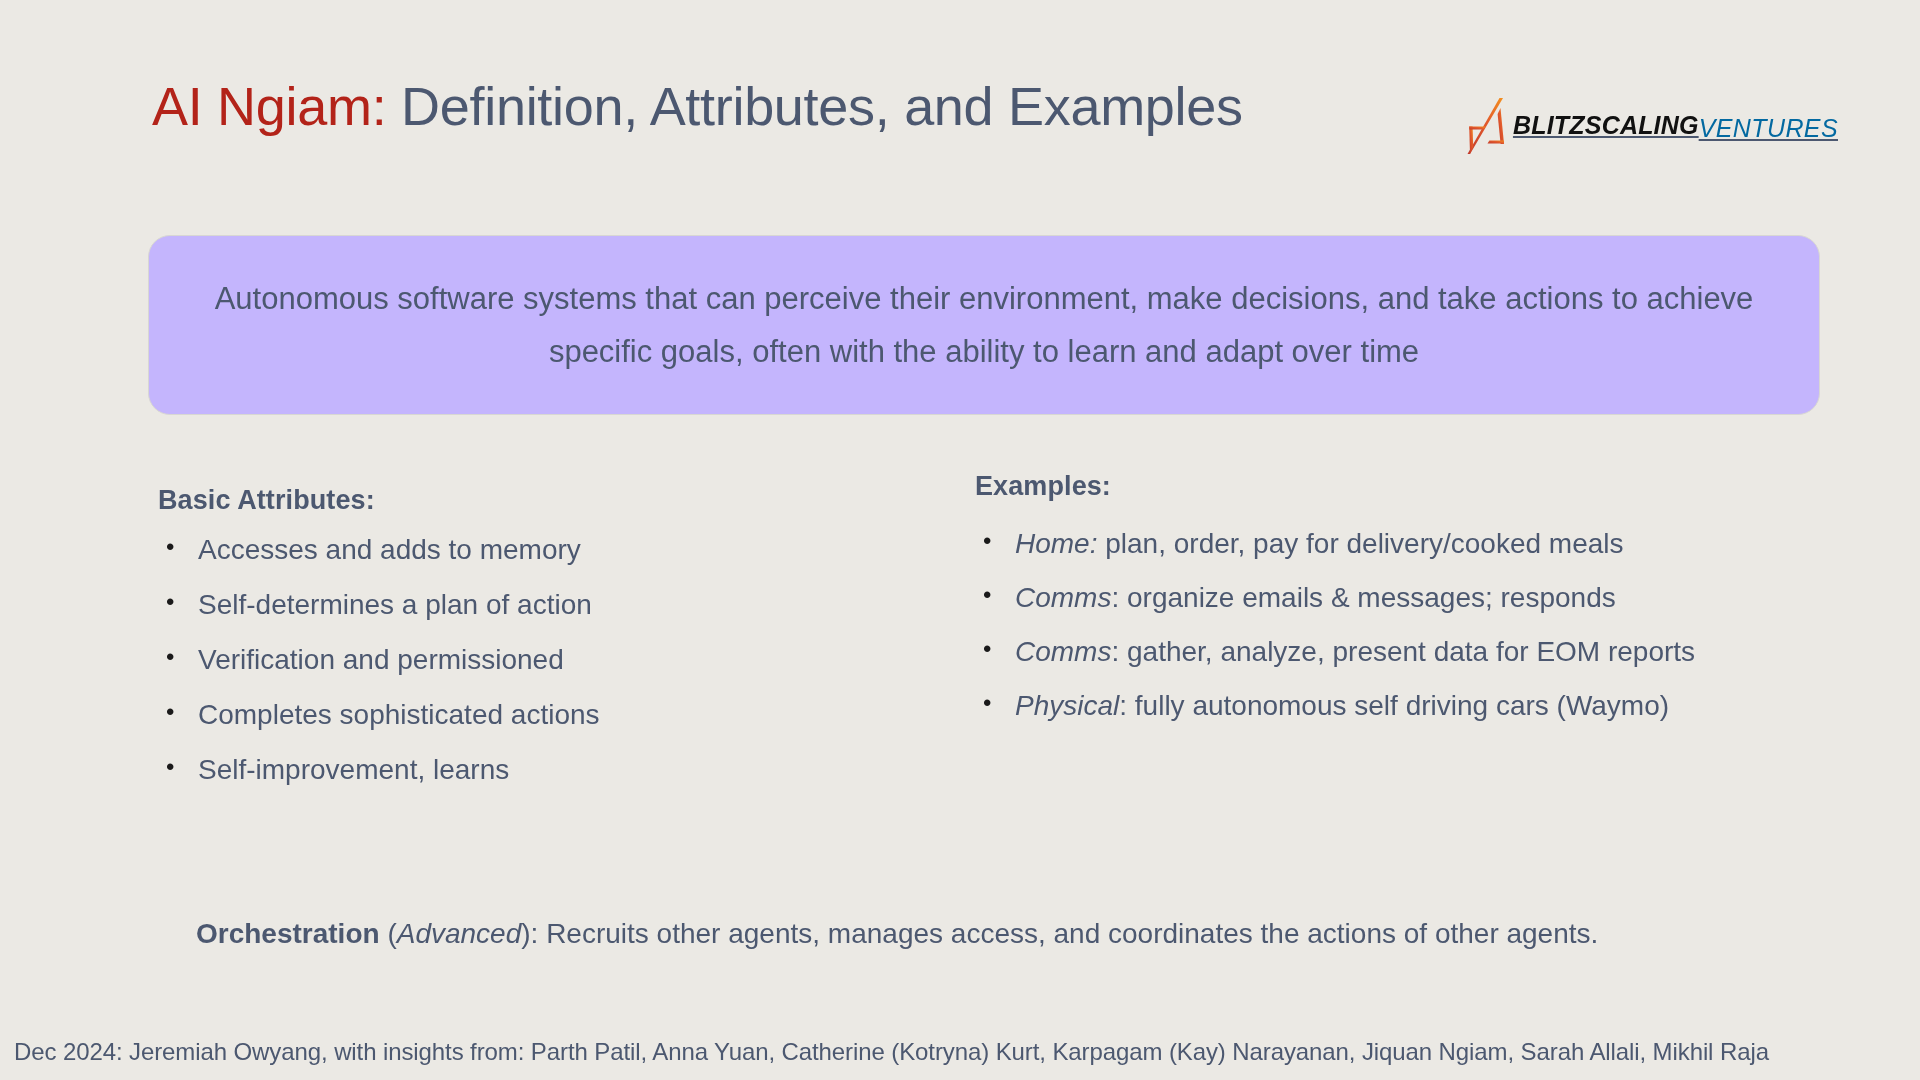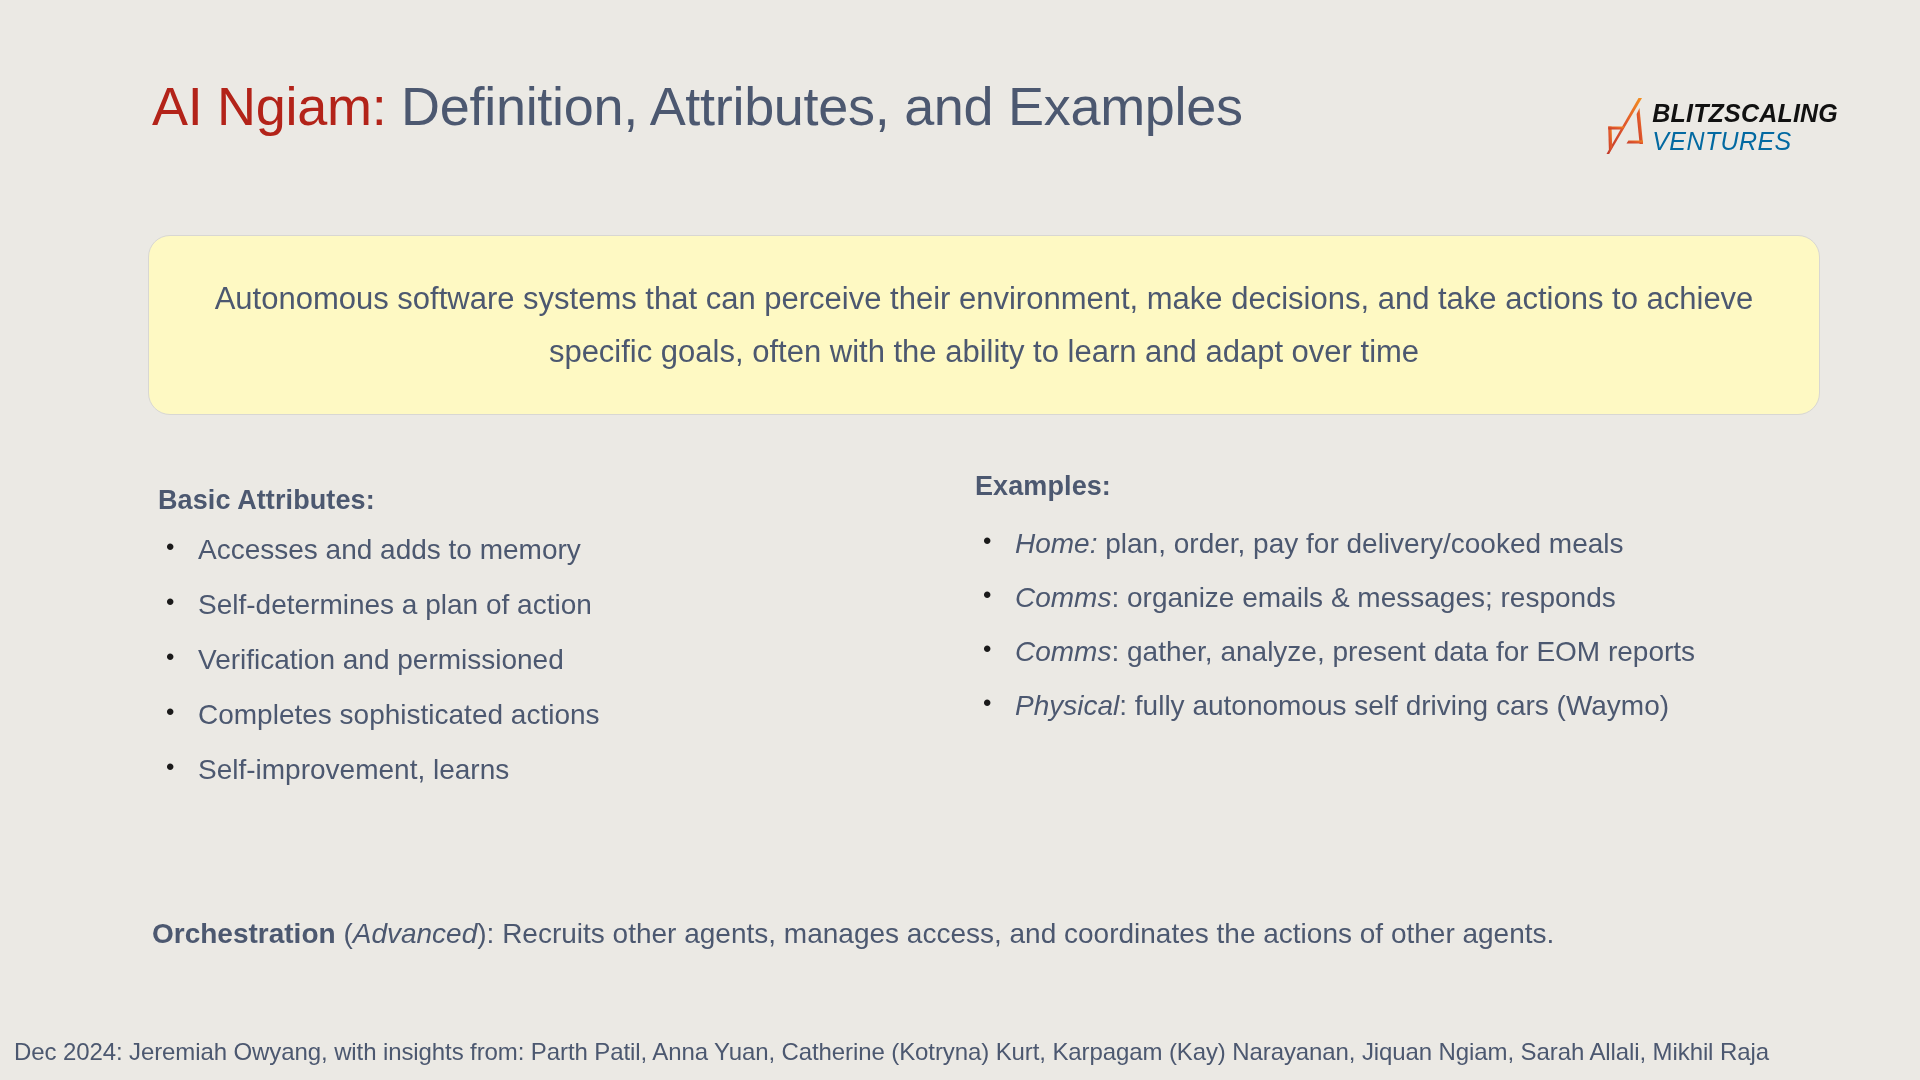--- a/index.html
+++ b/index.html
@@ -46,23 +46,24 @@
     align-items: center;
     gap: 6px;
   }
   .logo-mark {
     width: 40px;
     height: 62px;
     flex: 0 0 auto;
   }
   .logo-words {
     display: flex;
-    flex-direction: column;
+    flex-direction: row;
     justify-content: flex-end;
     line-height: 1;
+    text-decoration: underline;
   }
   .logo-line1 {
     font-family: "Liberation Sans", sans-serif;
     font-weight: 700;
     font-style: italic;
     font-size: 25px;
     letter-spacing: 0.2px;
     color: #111111;
   }
   .logo-line2 {
@@ -76,21 +77,21 @@
   }
 
   
   .definition-card {
     position: absolute;
     left: 148px;
     top: 235px;
     width: 1672px;
     height: 180px;
     box-sizing: border-box;
-    background: #fef9c3;
+    background: #c4b5fd;
     border: 1.5px solid #D8D7D3;
     border-radius: 22px;
     display: flex;
     align-items: center;
     justify-content: center;
     padding: 0 54px;
   }
   .definition-text {
     font-size: 31px;
     line-height: 1.72;
@@ -158,21 +159,21 @@
 
   
   .orchestration {
     position: absolute;
     left: 152px;
     top: 918px;
     font-size: 28px;
     color: #4C5870;
     white-space: nowrap;
   }
-  .orchestration .strong { font-weight: 700; }
+  .orchestration .strong { font-weight: 700; margin-left: 44px; }
   .orchestration .ital { font-style: italic; }
 
   
   .footer {
     position: absolute;
     left: 14px;
     bottom: 14px;
     font-size: 24px;
     color: #4C5870;
     white-space: nowrap;

